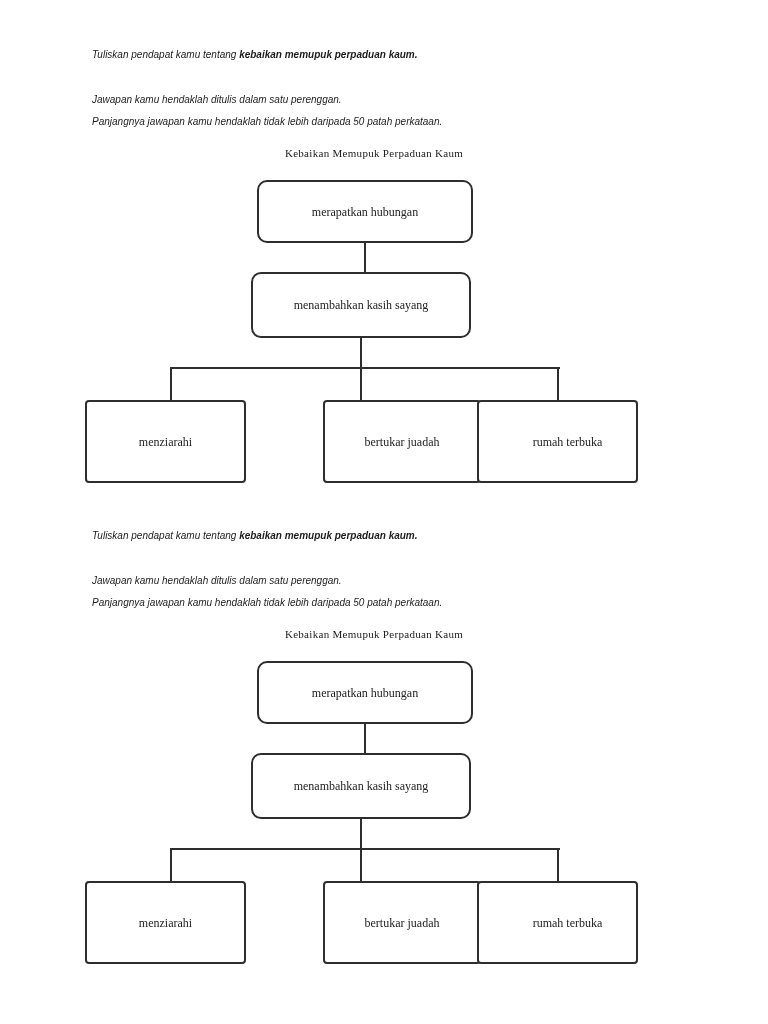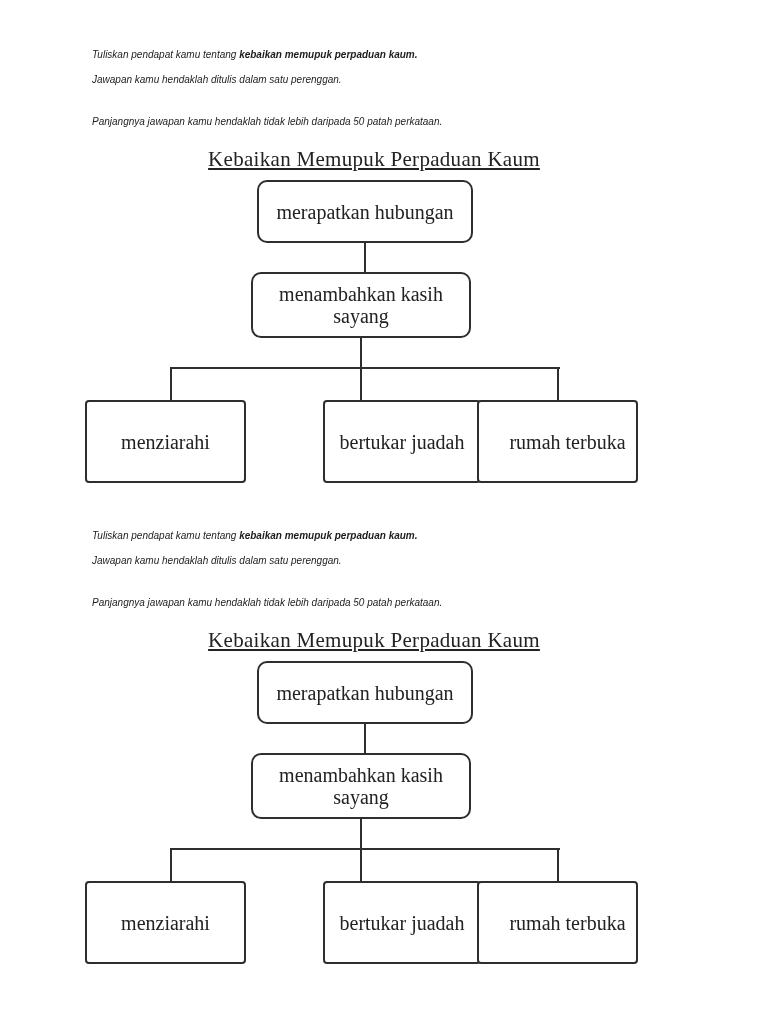--- a/index.html
+++ b/index.html
@@ -24,48 +24,47 @@
     position: absolute;
     left: 92px;
     font-size: 10px;
     line-height: 19px;
     color: #1c1c1c;
     white-space: nowrap;
     font-style: italic;
   }
   .instr .bold { font-weight: bold; }
   .instr.l1 { top: 5px; }
-  .instr.l2 { top: 30px; }
+  .instr.l2 { top: 50px; }
   .instr.l3 { top: 72px; }
 
   .dtitle {
     position: absolute;
     top: 107px;
     left: 374px;
     transform: translateX(-50%);
     font-family: "Liberation Serif", serif;
-    font-size: 21px;
+    font-size: 11px;
     letter-spacing: 0.3px;
     color: #222222;
-    text-decoration: underline;
     white-space: nowrap;
   }
 
   .node {
     position: absolute;
     box-sizing: border-box;
     border: 2px solid #2e2e2e;
     border-radius: 10px;
     background: #ffffff;
     display: flex;
     align-items: center;
     justify-content: center;
     text-align: center;
     font-family: "Liberation Serif", serif;
-    font-size: 20px;
+    font-size: 12px;
     line-height: 22px;
     color: #222222;
   }
   .node.root   { left: 257px; top: 140px; width: 216px; height: 63px; }
   .node.middle { left: 251px; top: 232px; width: 220px; height: 66px; border-radius: 10px; }
   .node.middle .wrap { max-width: 170px; }
   .node.leaf { top: 360px; height: 83px; border-radius: 4px; }
   .node.leaf1 { left: 85px;  width: 161px; }
   .node.leaf2 { left: 283px; width: 158px; margin-left: 40px; }
   .node.leaf3 { left: 477px; width: 161px; padding-left: 20px; }

